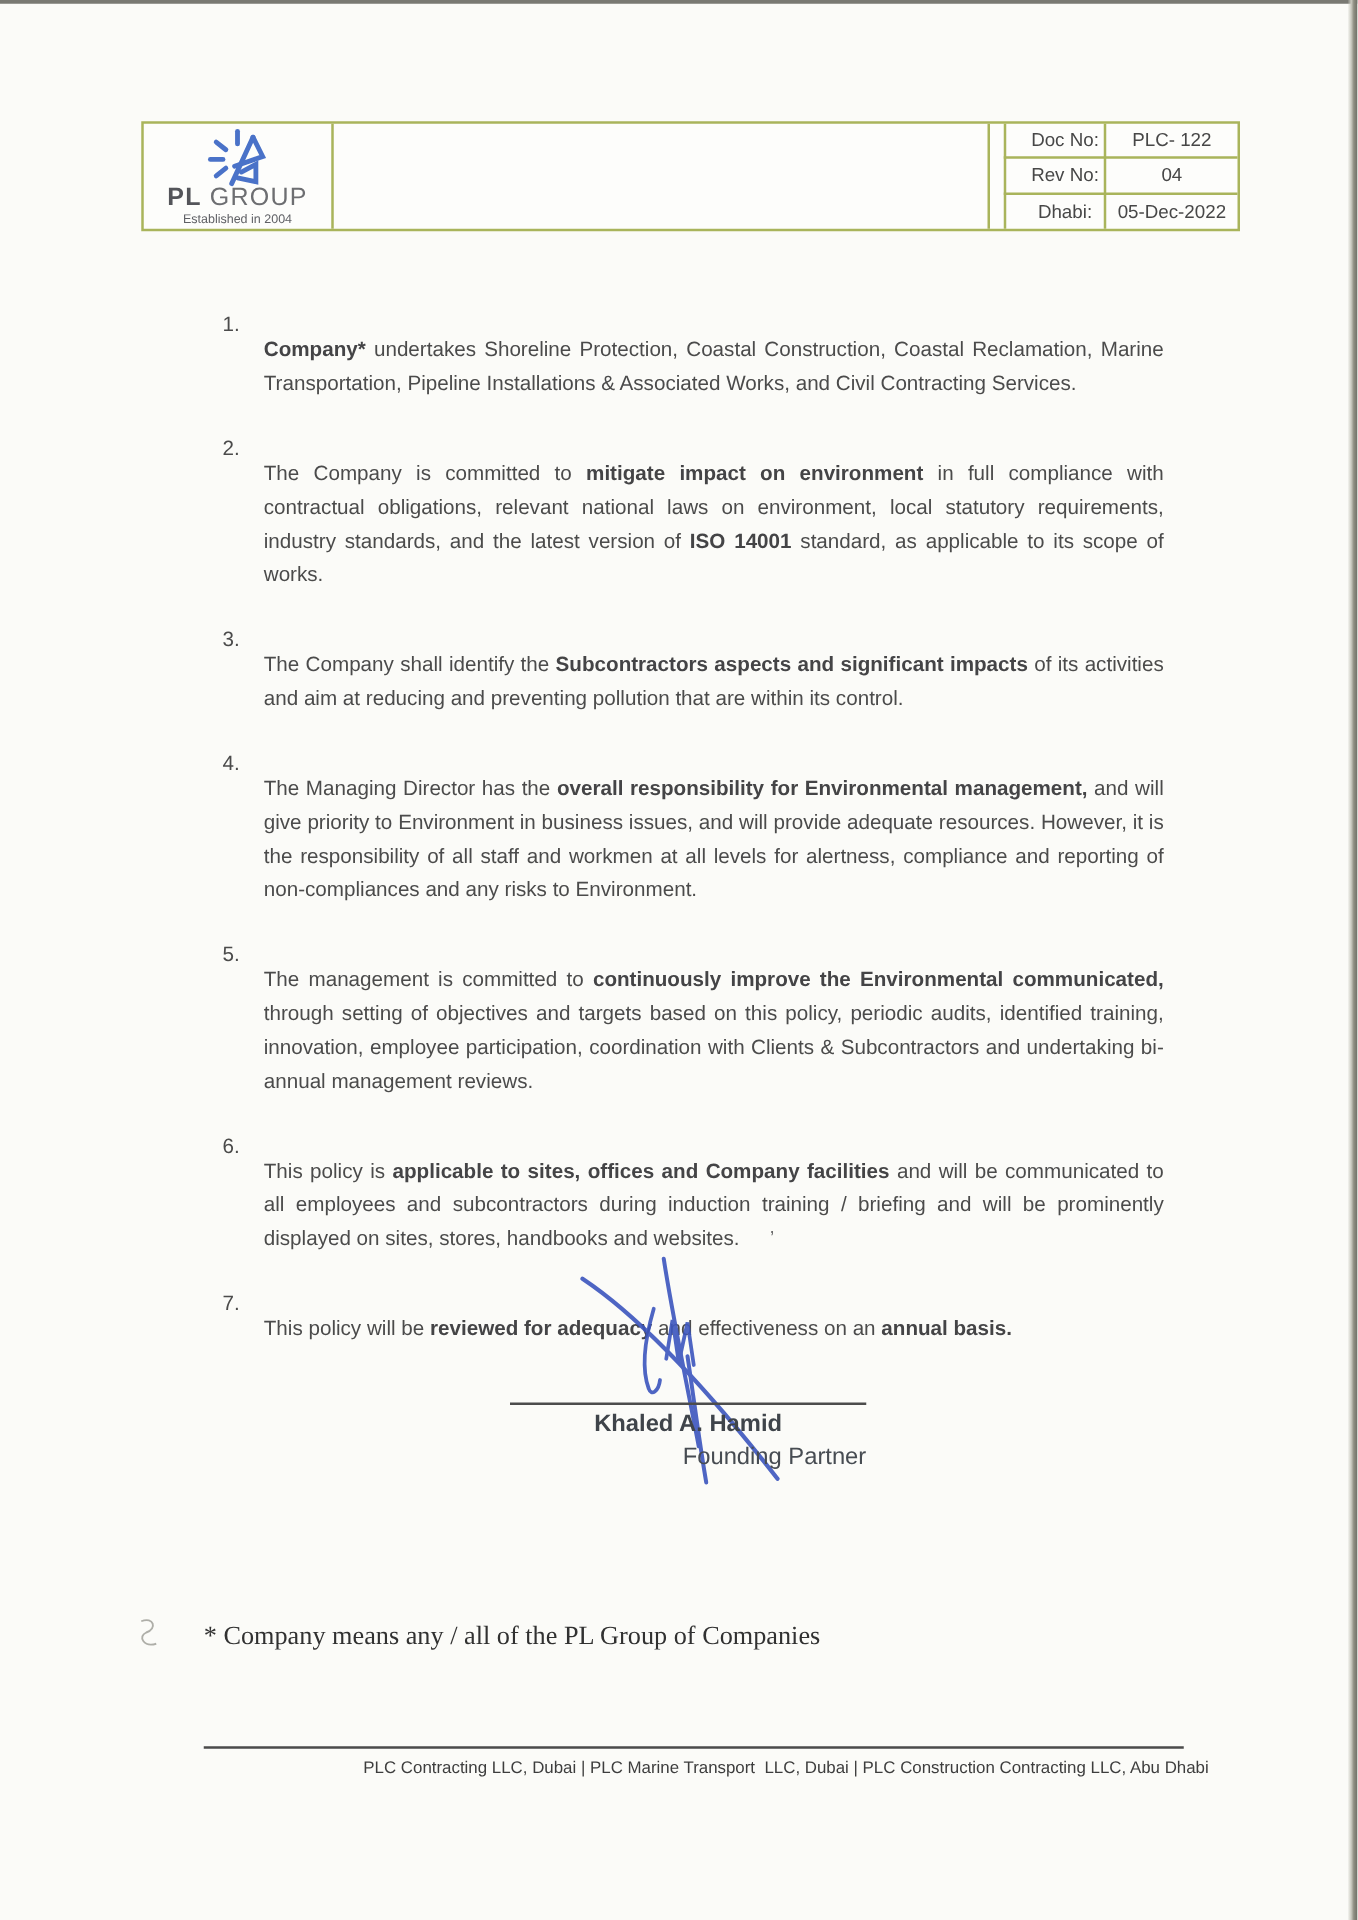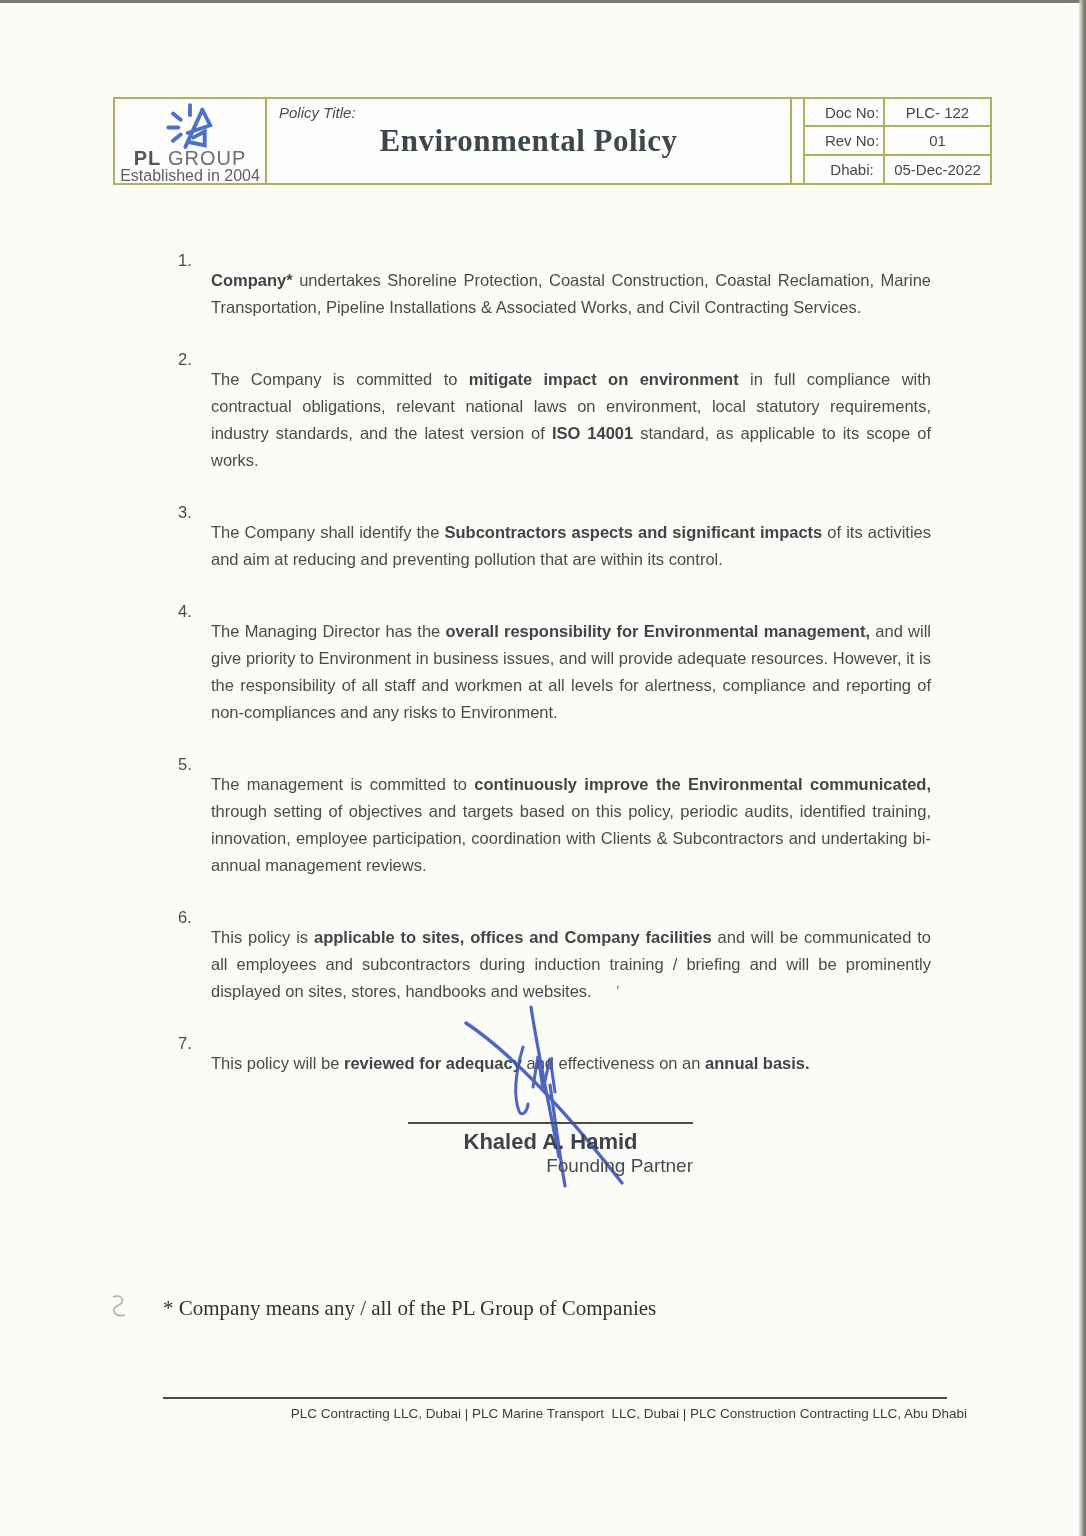--- a/index.html
+++ b/index.html
@@ -27,21 +27,21 @@
   .v3 { left:688px; top:0; width:2px; height:84px; }
   .v4 { left:768px; top:0; width:2px; height:84px; }
   .h1 { left:688px; top:26px; width:187px; height:2px; }
   .h2 { left:688px; top:55px; width:187px; height:2px; }
 
   .logo-cell { position:absolute; left:0; top:0; width:150px; height:84px;
     display:flex; flex-direction:column; align-items:center; justify-content:flex-start; }
   .logo-mark { margin-top:3px; }
   .logo-word { font-size:20px; letter-spacing:1px; color:#6d6e71; line-height:20px; margin-top:-2px; white-space:nowrap; }
   .logo-word b { color:#54555a; font-weight:bold; }
-  .logo-est { font-size:16px; color:#5f6065; line-height:15px; white-space:nowrap; }
+  .logo-est { font-size:10px; color:#5f6065; line-height:15px; white-space:nowrap; }
 
   .title-cell { position:absolute; left:152px; top:0; width:523px; height:84px; }
   .policy-title-label { position:absolute; left:12px; top:5px; font-size:15px; font-style:italic; color:#4c4c4c; }
   .doc-title { position:absolute; left:0; top:24px; width:100%; text-align:center;
     font-family:"Liberation Serif", serif; font-weight:bold; font-size:31px; color:#3e474e; letter-spacing:.5px; }
 
   .doc-cell { position:absolute; display:flex; align-items:center; justify-content:center;
     font-size:15px; color:#474747; box-sizing:border-box; }
   .dc-l { left:690px; width:78px;padding-left:16px; }
   .dc-v { left:770px; width:105px; }
@@ -53,21 +53,21 @@
   .policy-list { position:absolute; left:178px; top:247px; width:753px; }
   .item { display:flex; margin-bottom:25px; font-size:16.5px; line-height:27px; color:#4b4b4b; }
   .num { width:33px; flex:none; }
   .body-text { flex:1; text-align:justify;margin-top:20px; }
   .body-text .b { font-weight:bold; color:#444446; }
 
   
   .sig-svg { position:absolute; left:400px; top:985px; }
   .sig-line { position:absolute; left:408px; top:1122px; width:285px; height:2px; background:#4c4c4c; }
   .sig-name { position:absolute; left:408px; top:1129px; width:285px; text-align:center;
-    font-size:22px; font-weight:bold; color:#3f444a; }
+    font-size:19px; font-weight:bold; color:#3f444a; }
   .sig-title { position:absolute; left:408px; top:1155px; width:285px; text-align:right;
     font-size:19px; color:#474c52; }
 
   
   .footnote { position:absolute; left:163px; top:1296px; font-family:"Liberation Serif", serif;
     font-size:21px; color:#313131; }
   .footer-rule { position:absolute; left:163px; top:1397px; width:784px; height:2px; background:#4b4b4b; }
   .footer-text { position:absolute; left:143px; top:1406px; width:824px; text-align:right;
     font-size:13.5px; color:#3d3d3d; white-space:pre-wrap; }
 </style>
@@ -99,29 +99,25 @@
         <line x1="18" y1="50" x2="28" y2="42"></line>
         <line x1="56" y1="10" x2="34" y2="58"></line>
         <path d="M56,10 L66,30 L37,40"></path>
         <path d="M44,46 L59,38 L59,56 L40,52"></path>
       </g>
     </svg>
     <div class="logo-word"><b>PL</b><span> GROUP</span></div>
     <div class="logo-est">Established in 2004</div>
   </div>
 
-  <div class="title-cell">
-    <div class="policy-title-label">Policy Title:</div>
-    <div class="doc-title">Environmental Policy</div>
-  </div>
 
   <div class="doc-cell dc-l r0">Doc No:</div>
   <div class="doc-cell dc-v r0">PLC- 122</div>
   <div class="doc-cell dc-l r1">Rev No:</div>
-  <div class="doc-cell dc-v r1">01</div>
+  <div class="doc-cell dc-v r1">04</div>
   <div class="doc-cell dc-l r2">Dhabi:</div>
   <div class="doc-cell dc-v r2">05-Dec-2022</div>
 </div>
 
 <div class="policy-list">
     <div class="item">
       <div class="num">1.</div>
       <div class="body-text"><span class="b">Company*</span><span> undertakes Shoreline Protection, Coastal Construction, Coastal Reclamation, Marine Transportation, Pipeline Installations &amp; Associated Works, and Civil Contracting Services.</span></div>
     </div>
     <div class="item">

